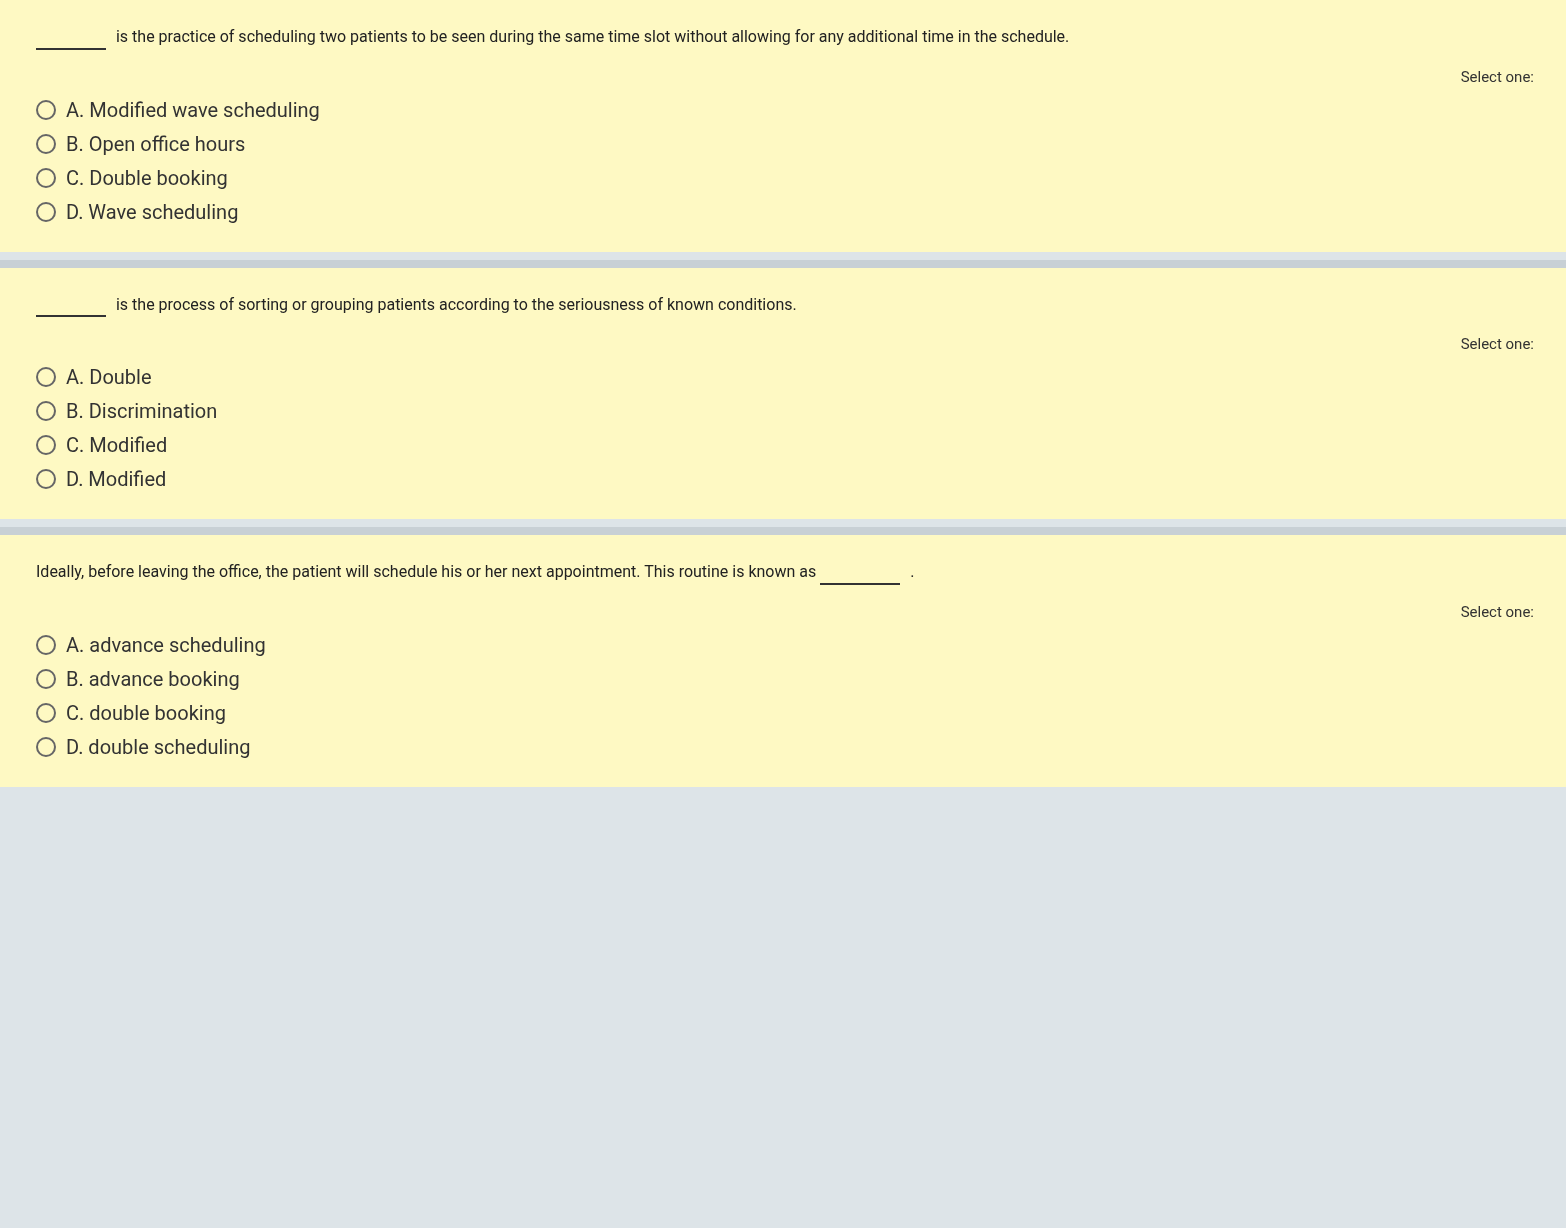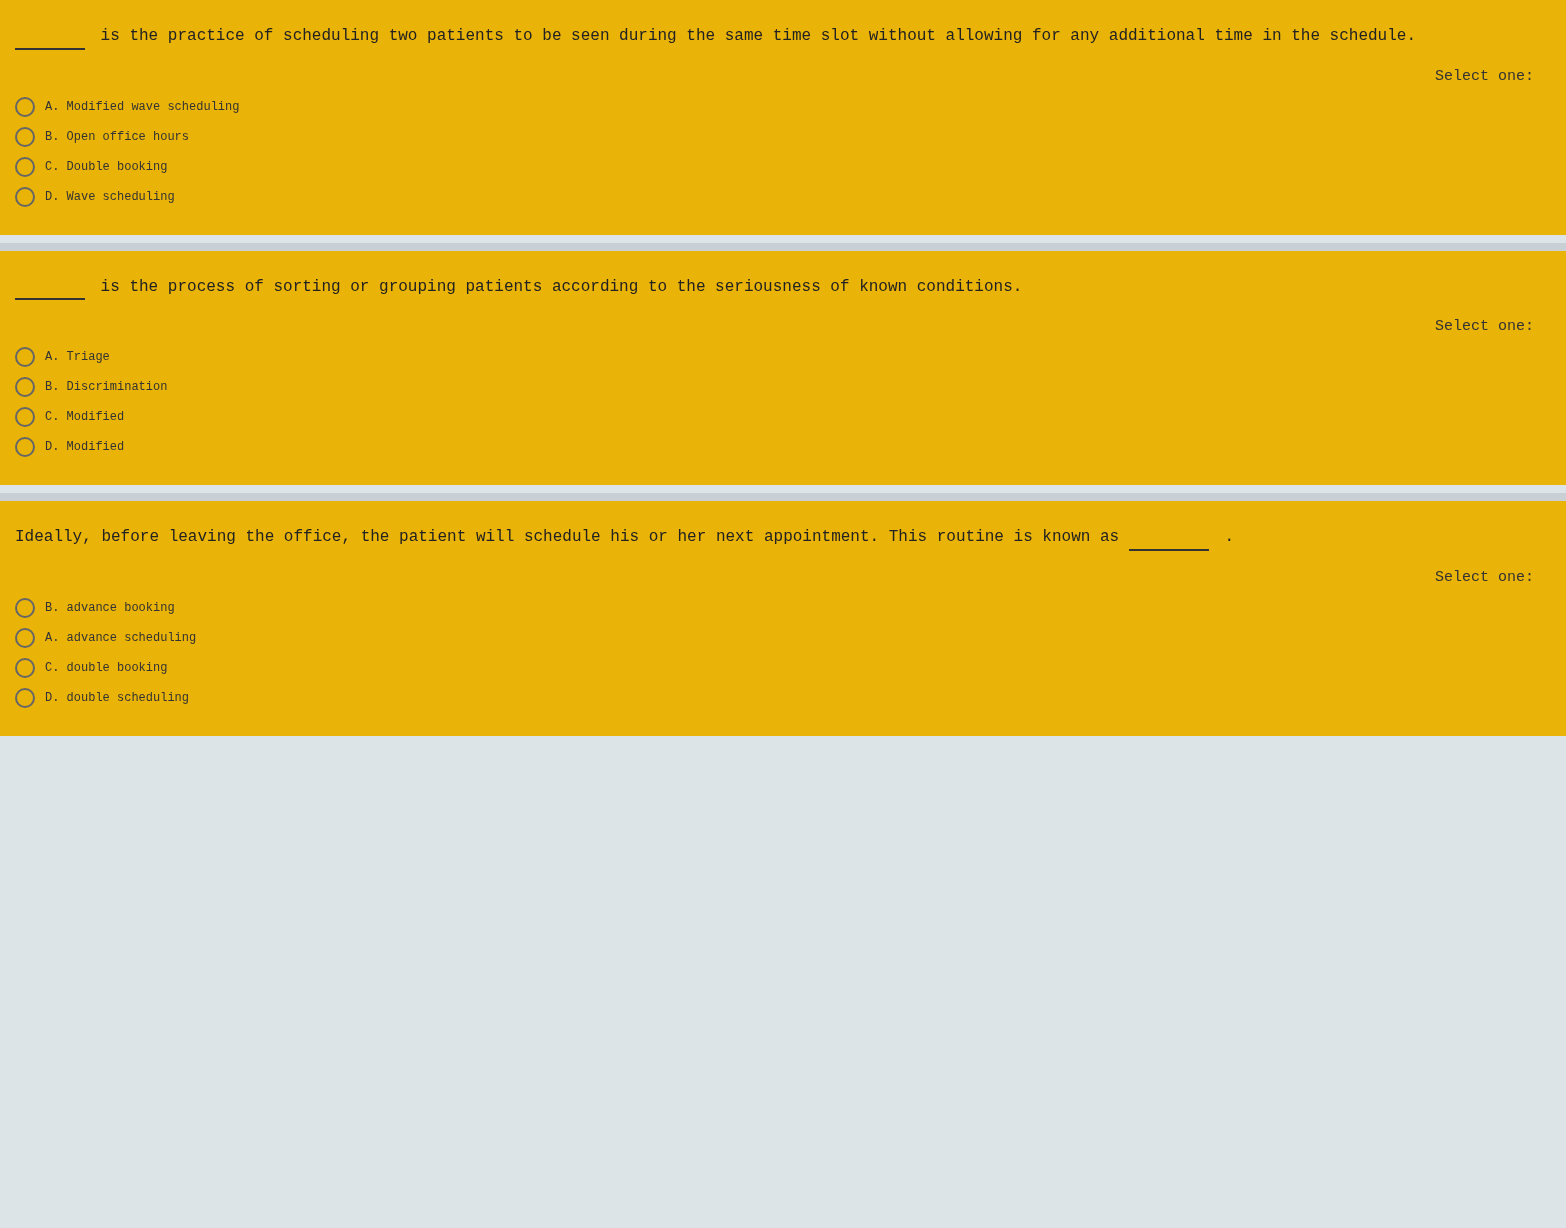--- a/index.html
+++ b/index.html
@@ -10,24 +10,23 @@
 
     body {
       font-family: -apple-system, BlinkMacSystemFont, "Segoe UI", Roboto, Arial, sans-serif;
       font-size: 16px;
       background-color: #dde4e8;
       color: #333;
       padding: 0;
     }
 
     .question-block {
-      background-color: #eab308;
-      padding: 24px 32px 28px 15px;
+      background-color: #fef9c3;
+      padding: 24px 32px 28px 36px;
       margin-bottom: 8px;
-      font-family: Liberation Mono, monospace;
     }
 
     .question-text {
       font-size: 16px;
       line-height: 1.6;
       margin-bottom: 18px;
       color: #222;
     }
 
     .blank {
@@ -50,21 +49,21 @@
       list-style: none;
       display: flex;
       flex-direction: column;
       gap: 10px;
     }
 
     .option-item {
       display: flex;
       align-items: center;
       gap: 10px;
-      font-size: 12px;
+      font-size: 20px;
       color: #333;
       cursor: pointer;
     }
 
     .radio-circle {
       width: 20px;
       height: 20px;
       border-radius: 50%;
       border: 2px solid #666;
       background: transparent;
@@ -110,21 +109,21 @@
 
 <div class="question-block">
   <p class="question-text">
     <span class="blank"></span>
     <span> is the process of sorting or grouping patients according to the seriousness of known conditions.</span>
   </p>
   <p class="select-one-label">Select one:</p>
   <ul class="option-list">
     <li class="option-item">
       <span class="radio-circle"></span>
-      <span>A. Triage</span>
+      <span>A. Double</span>
     </li>
     <li class="option-item">
       <span class="radio-circle"></span>
       <span>B. Discrimination</span>
     </li>
     <li class="option-item">
       <span class="radio-circle"></span>
       <span>C. Modified</span>
     </li>
     <li class="option-item">
@@ -139,25 +138,25 @@
 <div class="question-block">
   <p class="question-text">
     <span>Ideally, before leaving the office, the patient will schedule his or her next appointment. This routine is known as </span>
     <span class="blank" style="width:80px;"></span>
     <span>.</span>
   </p>
   <p class="select-one-label">Select one:</p>
   <ul class="option-list">
     <li class="option-item">
       <span class="radio-circle"></span>
-      <span>B. advance booking</span>
+      <span>A. advance scheduling</span>
     </li>
     <li class="option-item">
       <span class="radio-circle"></span>
-      <span>A. advance scheduling</span>
+      <span>B. advance booking</span>
     </li>
     <li class="option-item">
       <span class="radio-circle"></span>
       <span>C. double booking</span>
     </li>
     <li class="option-item">
       <span class="radio-circle"></span>
       <span>D. double scheduling</span>
     </li>
   </ul>

